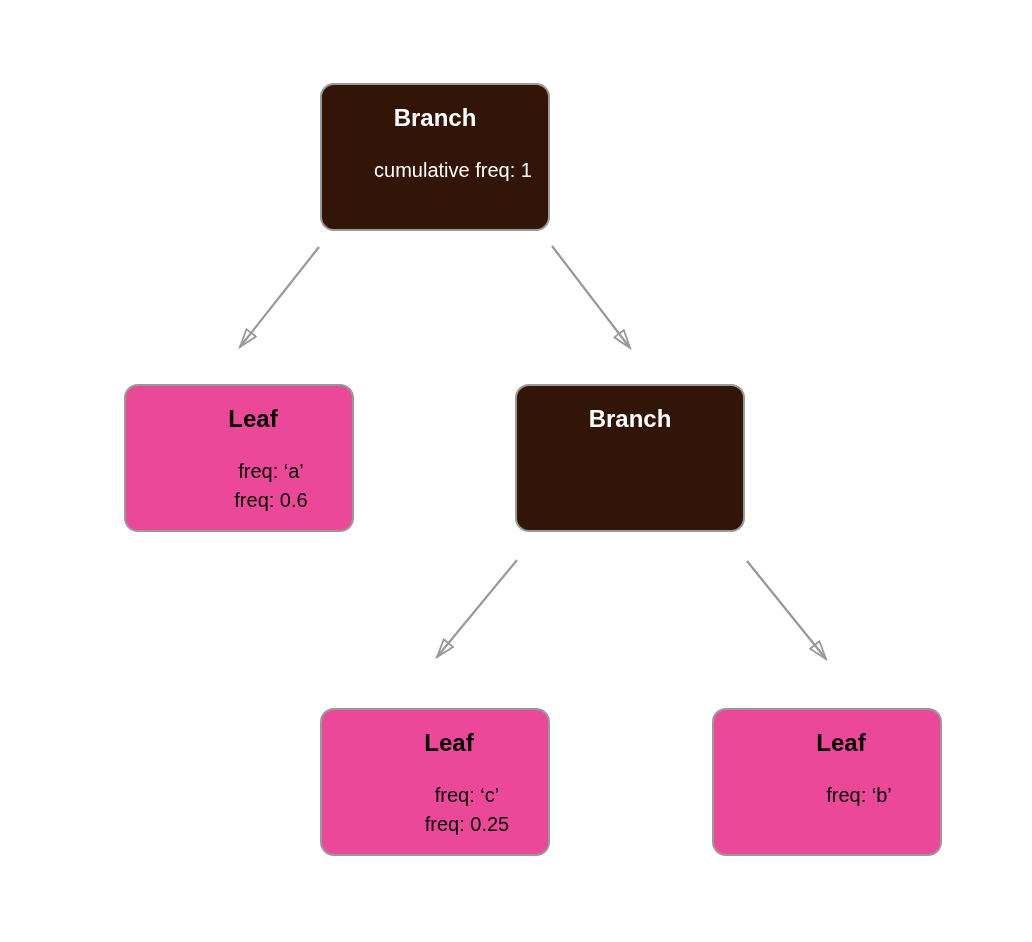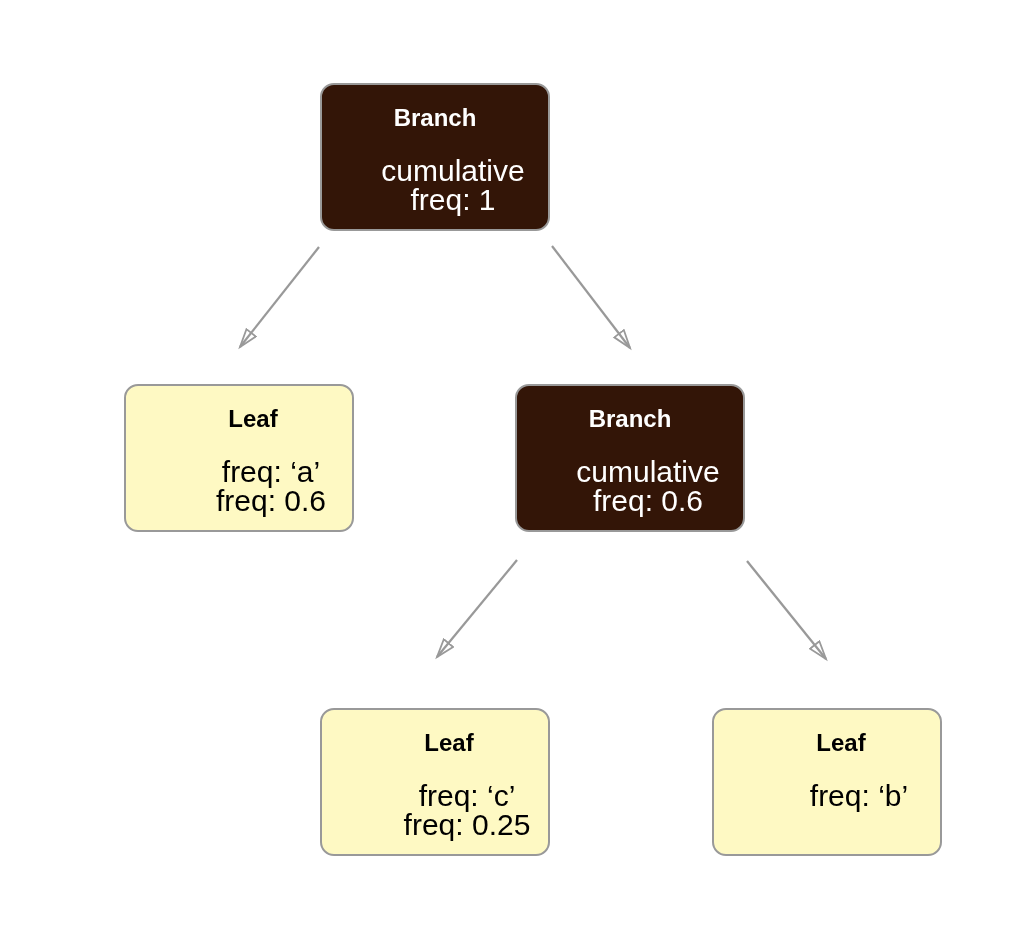--- a/index.html
+++ b/index.html
@@ -31,32 +31,32 @@
     border: 2px solid #999999;
     border-radius: 14px;
     text-align: center;
     padding-top: 18px;
   }
   .node.branch {
     background: #331507;
     color: #ffffff;
   }
   .node.leaf {
-    background: #fef9c3;
+    background: #ec4899;
     color: #000000;
     padding-left: 28px;
   }
   .node-title {
     font-size: 24px;
     font-weight: bold;
     line-height: 29px;
     margin-bottom: 24px;
   }
   .node-line {
-    font-size: 30px;
+    font-size: 20px;
     line-height: 29px;
     margin-left: 36px;
   }
   
   #node-root      { left: 320px; top:  83px; }
   #node-leaf-a    { left: 124px; top: 384px; }
   #node-branch-06 { left: 515px; top: 384px; }
   #node-leaf-c    { left: 320px; top: 708px; }
   #node-leaf-b    { left: 712px; top: 708px; }
 </style>
@@ -83,21 +83,20 @@
   </div>
 
   <div id="node-leaf-a" class="node leaf">
     <div class="node-title">Leaf</div>
     <div class="node-line">freq: ‘a’</div>
     <div class="node-line">freq: 0.6</div>
   </div>
 
   <div id="node-branch-06" class="node branch">
     <div class="node-title">Branch</div>
-    <div class="node-line">cumulative freq: 0.6</div>
   </div>
 
   <div id="node-leaf-c" class="node leaf">
     <div class="node-title">Leaf</div>
     <div class="node-line">freq: ‘c’</div>
     <div class="node-line">freq: 0.25</div>
   </div>
 
   <div id="node-leaf-b" class="node leaf">
     <div class="node-title">Leaf</div>

